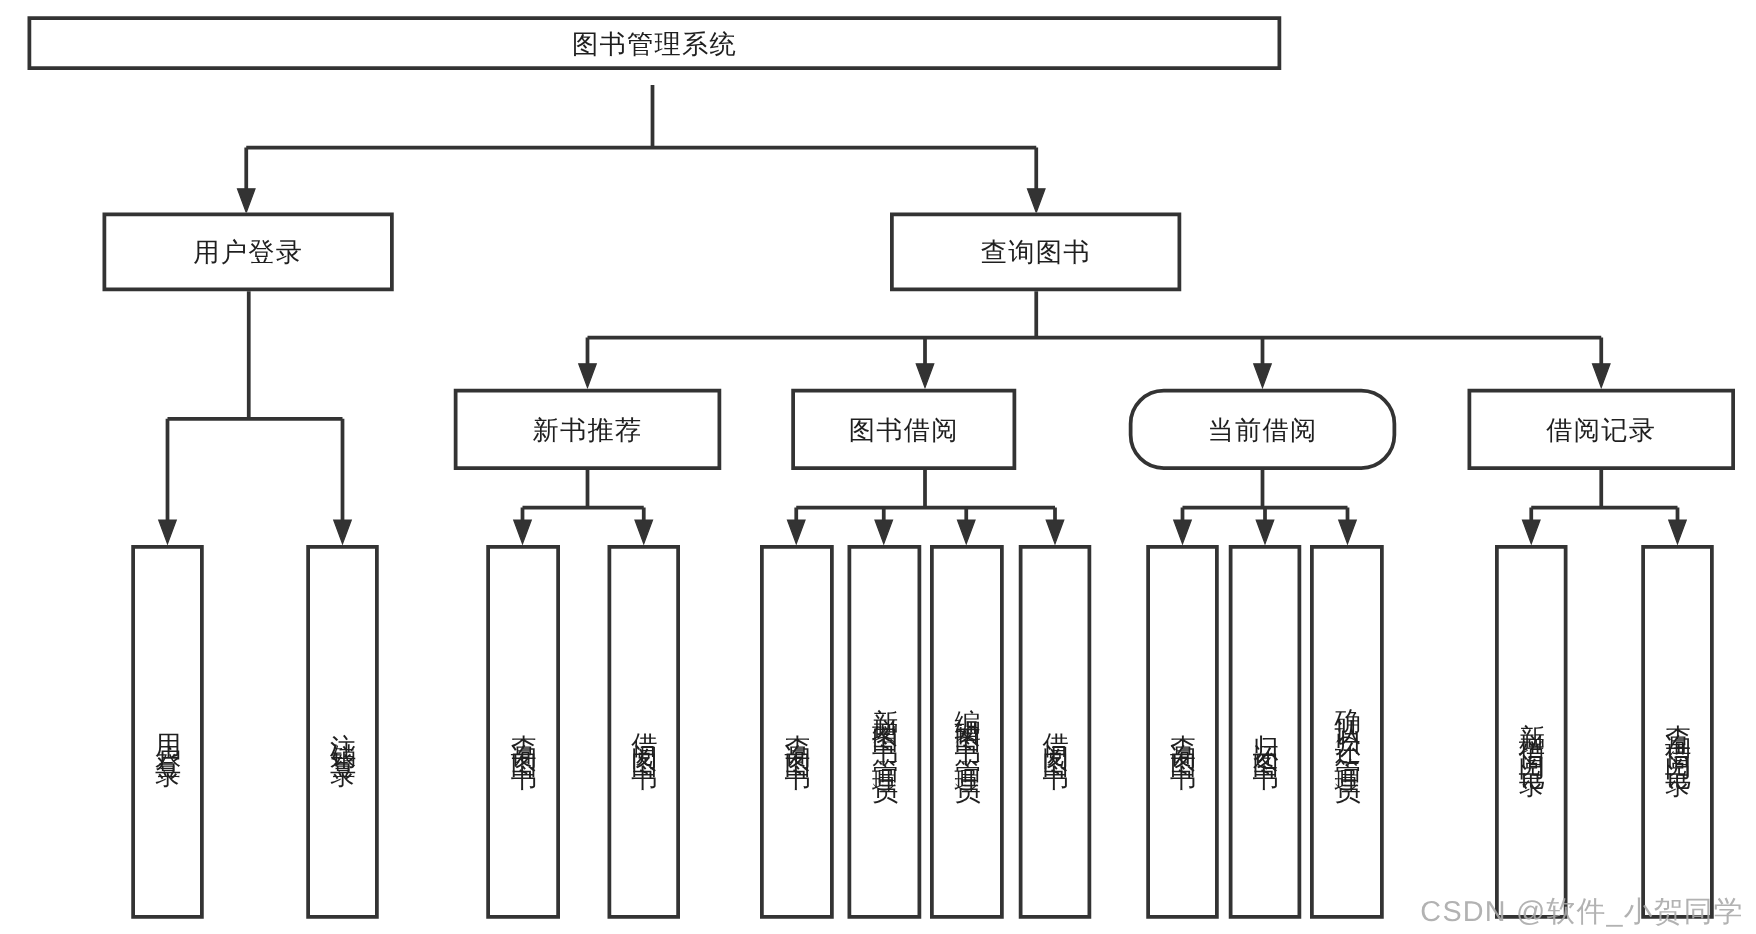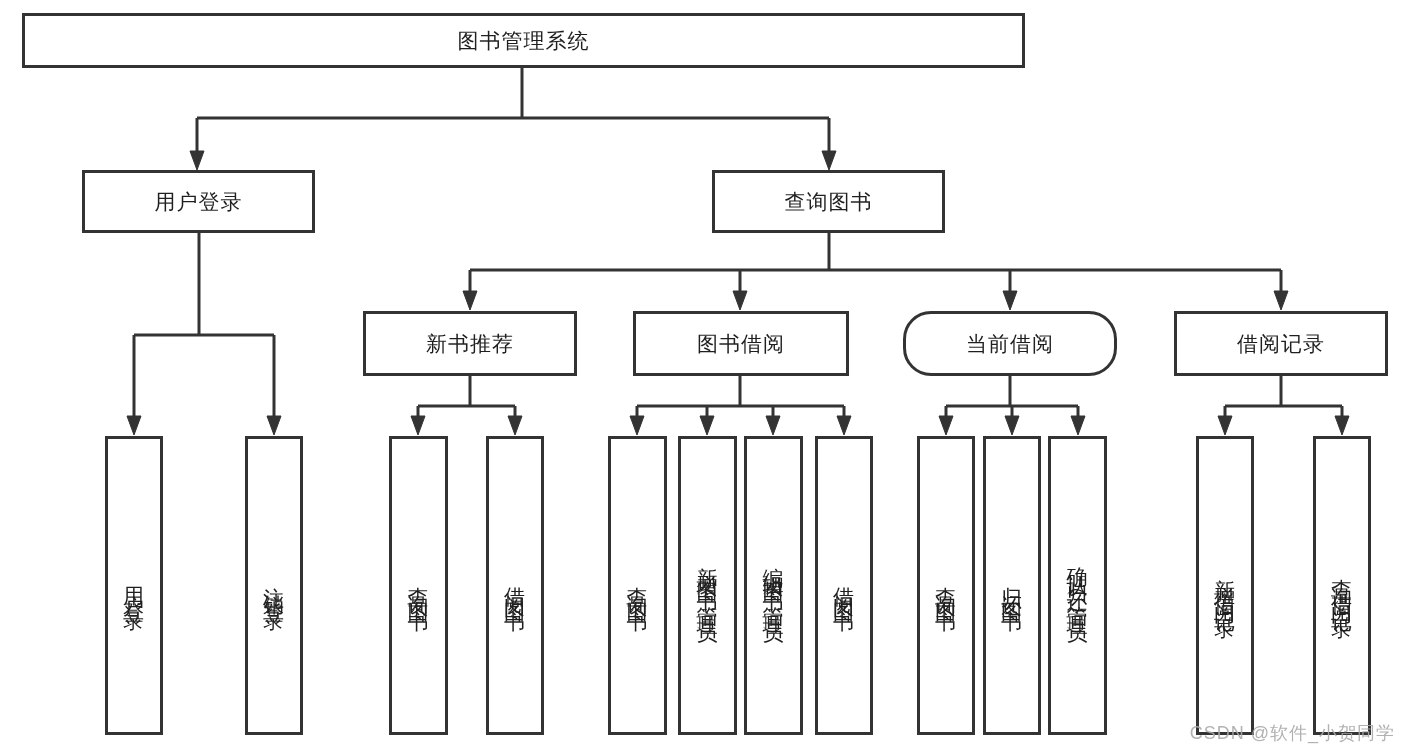--- a/index.html
+++ b/index.html
@@ -17,21 +17,21 @@
     display:flex; align-items:center; justify-content:center;
     color:#1f1f1f;
   }
   .h-label { font-size:21px; letter-spacing:1px; white-space:nowrap; }
   .leaf .v-label {
     writing-mode:vertical-rl; text-orientation:mixed;
     font-size:21px; letter-spacing:8px; line-height:1.1; white-space:nowrap;
   }
   .watermark {
     position:absolute; right:10px; bottom:2px;
-    font-size:18px; color:rgba(170,170,170,0.9);
+    font-size:23px; color:rgba(170,170,170,0.9);
     letter-spacing:1px; white-space:nowrap; pointer-events:none;
   }
 </style>
 </head>
 <body>
 
 <div class="canvas">
 
   <svg class="wires" viewBox="0 0 1405 747">
 
@@ -102,35 +102,35 @@
     <g>
       <line x1="1281" y1="376" x2="1281" y2="406"></line>
       <line x1="1225" y1="406" x2="1342" y2="406"></line>
       <line x1="1225" y1="406" x2="1225" y2="419"></line>
       <polygon points="1218,416 1232,416 1225,435"></polygon>
       <line x1="1342" y1="406" x2="1342" y2="419"></line>
       <polygon points="1335,416 1349,416 1342,435"></polygon>
     </g>
   </svg>
 
-  <div class="node" style="left:22px; top:13px; width:1003px; height:55px;">
+  <div class="node" style="left:22px; top:13px; width:1003px; height:43px;">
     <span class="h-label">图书管理系统</span>
   </div>
 
   <div class="node" style="left:82px; top:170px; width:233px; height:63px;">
     <span class="h-label">用户登录</span>
   </div>
   <div class="node" style="left:712px; top:170px; width:233px; height:63px;">
     <span class="h-label">查询图书</span>
   </div>
 
   <div class="node" style="left:363px; top:311px; width:214px; height:65px;font-family:Liberation Mono, monospace;">
     <span class="h-label">新书推荐</span>
   </div>
-  <div class="node" style="left:633px; top:311px; width:216px; height:65px;">
+  <div class="node" style="left:633px; top:311px; width:180px; height:65px;">
     <span class="h-label">图书借阅</span>
   </div>
   <div class="node" style="left:903px; top:311px; width:214px; height:65px;border-radius:28px;">
     <span class="h-label">当前借阅</span>
   </div>
   <div class="node" style="left:1174px; top:311px; width:214px; height:65px;">
     <span class="h-label">借阅记录</span>
   </div>
 
   <div class="node leaf" style="left:105px; top:436px; width:58px; height:299px;">

